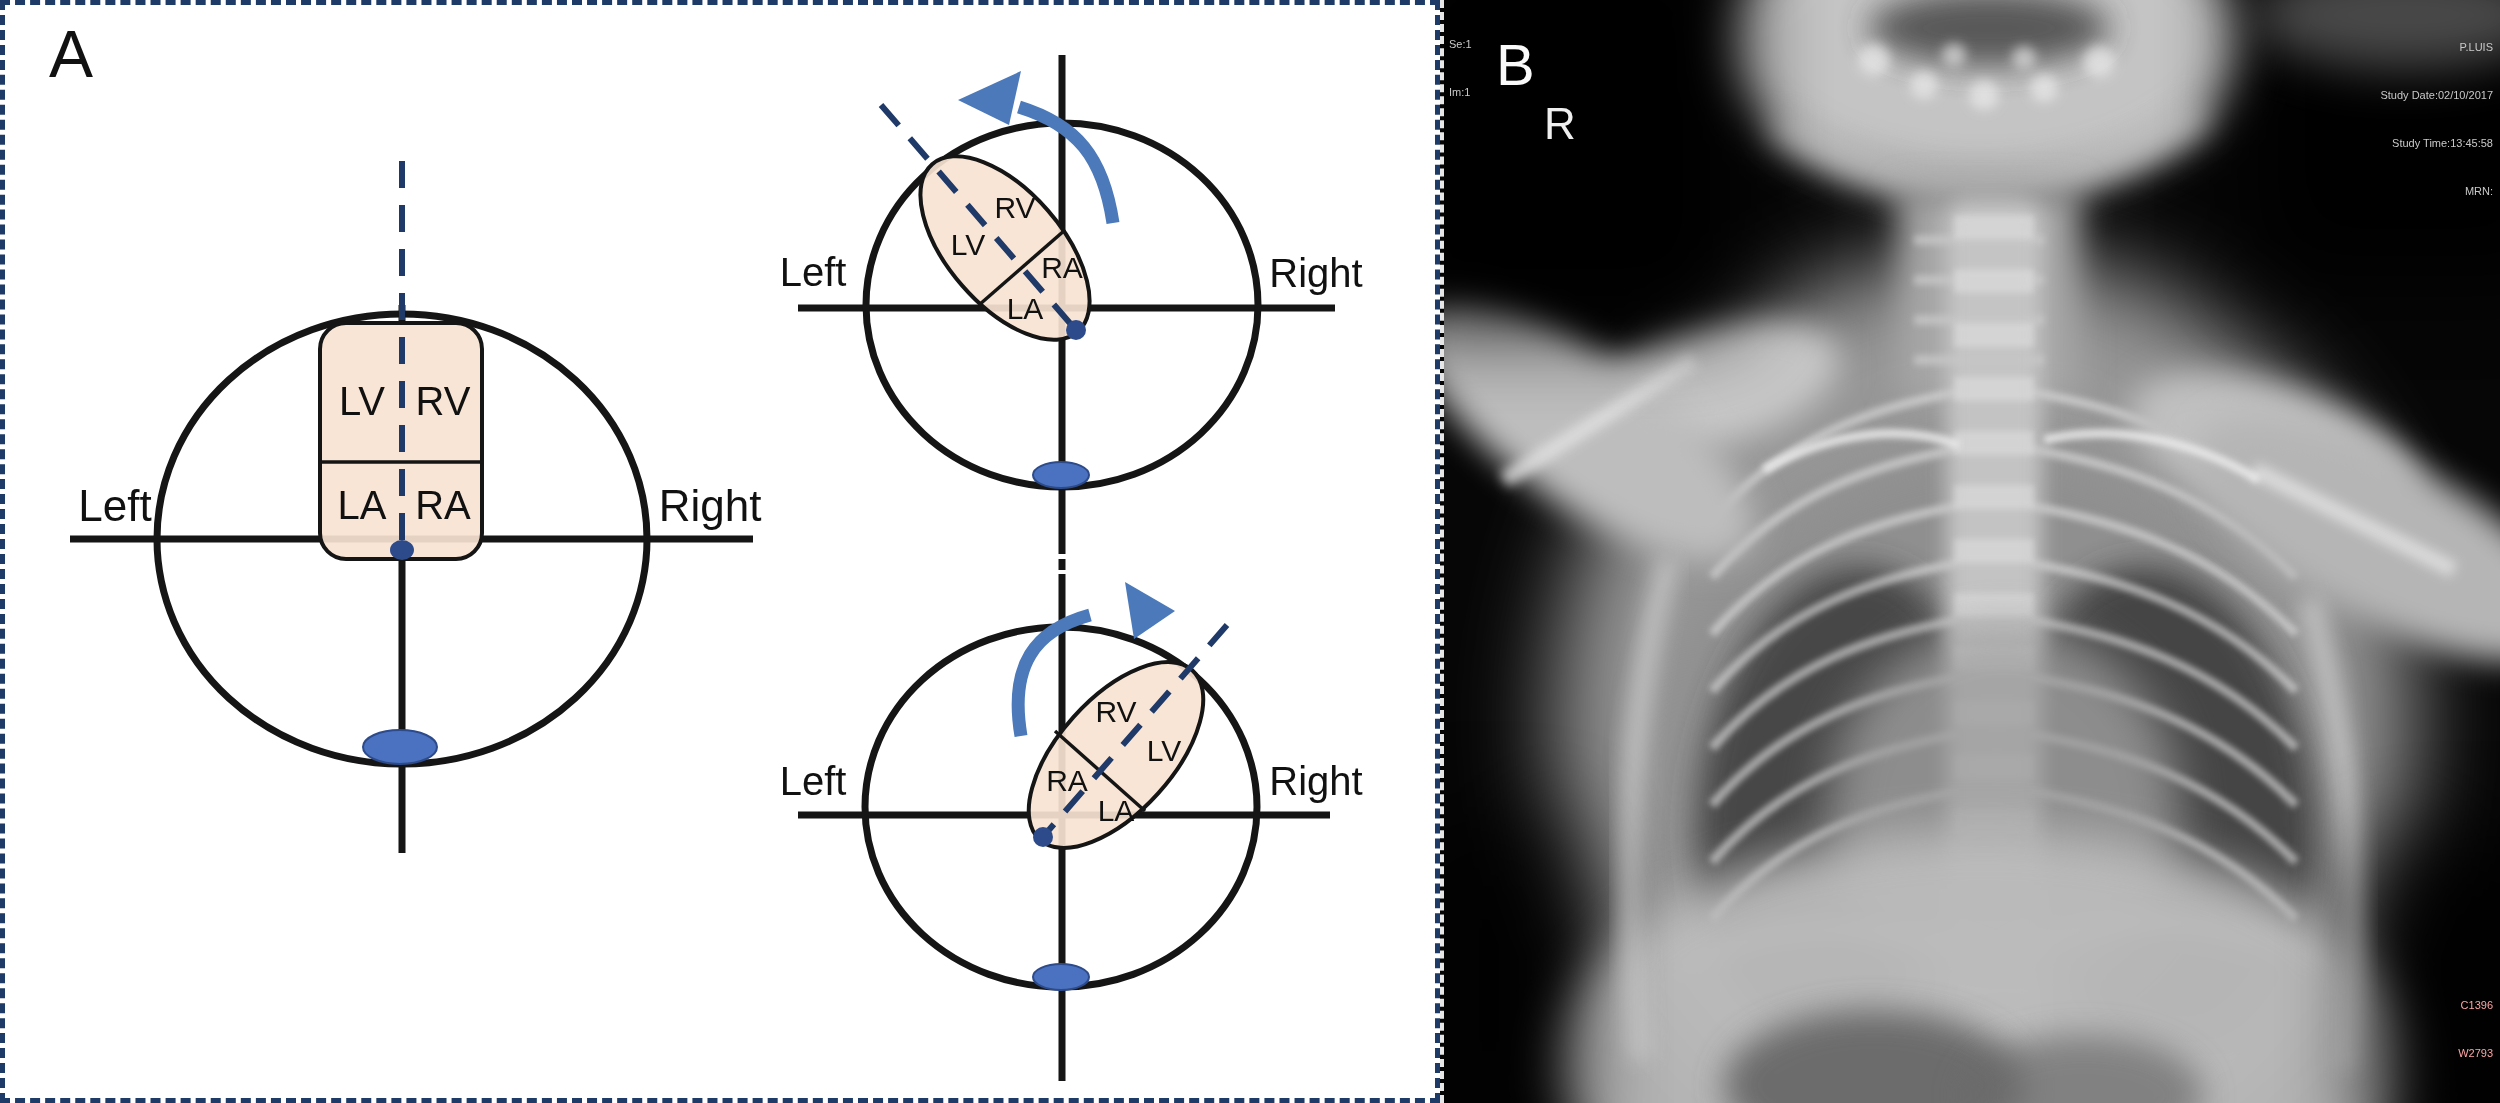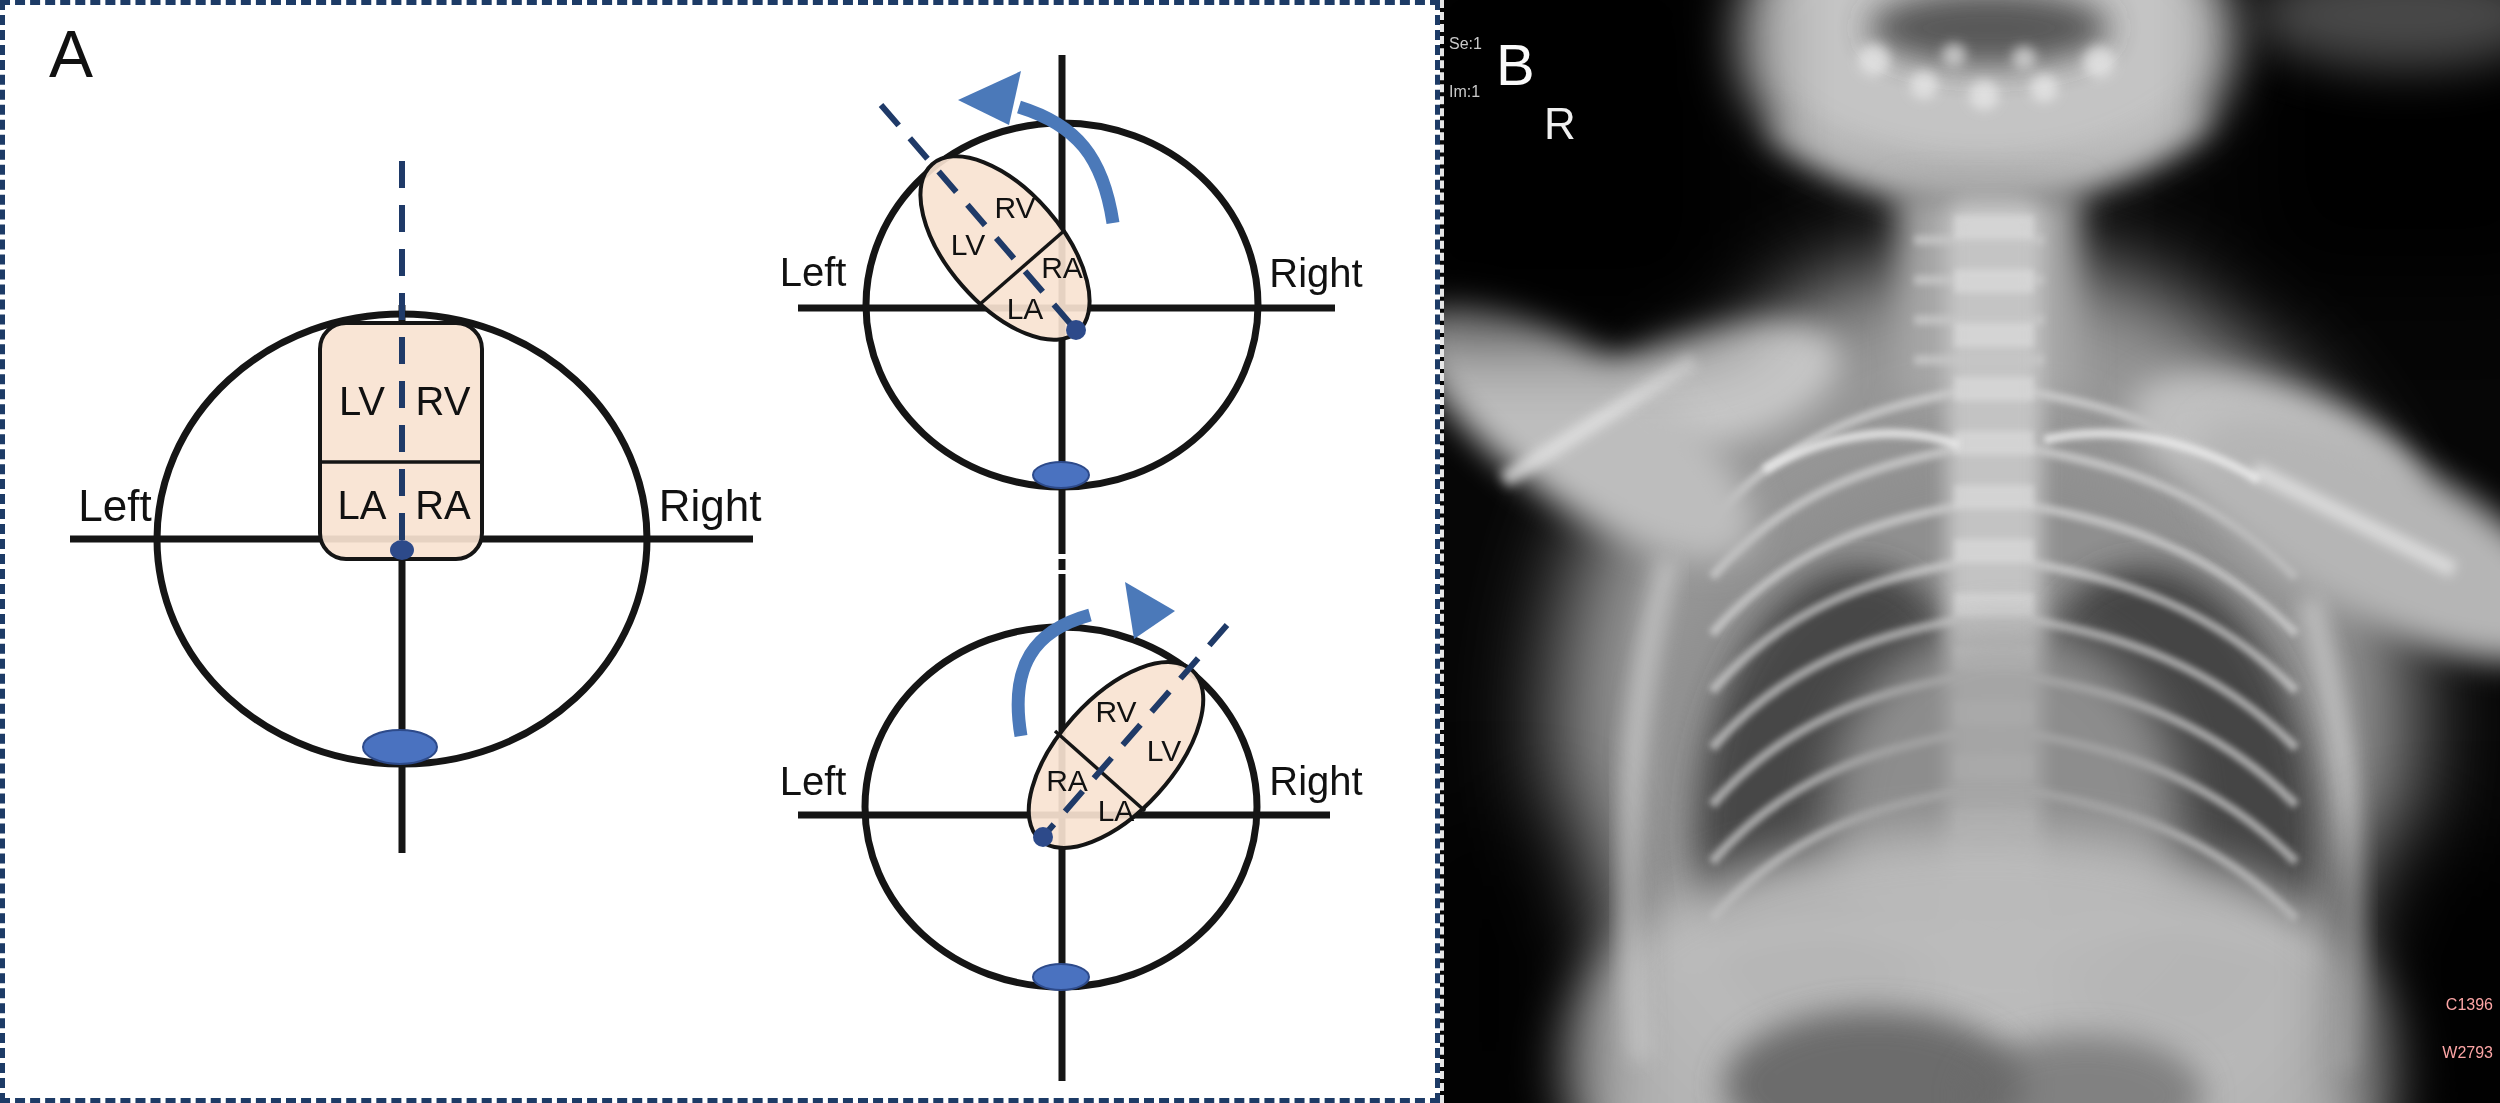--- a/index.html
+++ b/index.html
@@ -8,21 +8,21 @@
   
   .panel-a{position:absolute;left:0;top:0;width:1440px;height:1103px;background:#ffffff;
            box-sizing:border-box;border:5px dashed #1d3b66;}
   .panel-a-label{position:absolute;left:44px;top:16px;font-size:66px;color:#111;line-height:1;}
   .panel-a svg{position:absolute;left:0;top:0;}
   .diag-text{fill:#111;}
   
   .panel-b{position:absolute;left:1440px;top:0;width:1060px;height:1103px;background:#050505;
            box-sizing:border-box;border-left:4px dashed #e6e6e6;overflow:hidden;}
   .panel-b svg{position:absolute;left:0;top:0;}
-  .xr-text{position:absolute;color:#c9c9c9;font-size:16px;line-height:16px;white-space:pre;}
+  .xr-text{position:absolute;color:#c9c9c9;font-size:11px;line-height:16px;white-space:pre;}
   .xr-se{left:5px;top:4px;text-align:left;}
   .xr-patient{right:7px;top:7px;text-align:right;}
   .xr-window{right:7px;bottom:10px;text-align:right;color:#fca5a5;}
   .xr-b{position:absolute;left:52px;top:36px;color:#fafafa;font-size:58px;line-height:1;}
   .xr-r{position:absolute;left:100px;top:102px;color:#efefef;font-size:44px;line-height:1;}
 </style>
 </head>
 <body>
 
 <div class="figure">
@@ -211,18 +211,24 @@
         <rect x="930" y="840" width="190" height="310" fill="#000" opacity="0.85" filter="url(#f45)"></rect>
       </g>
     </svg>
 
     <div class="xr-text xr-se">
       <div>Se:1</div>
       <div>Im:1</div>
     </div>
     <div class="xr-b">B</div>
     <div class="xr-r">R</div>
+    <div class="xr-text xr-patient">
+      <div>P.LUIS</div>
+      <div>Study Date:02/10/2017</div>
+      <div>Study Time:13:45:58</div>
+      <div>MRN:</div>
+    </div>
     <div class="xr-text xr-window">
       <div>C1396</div>
       <div>W2793</div>
     </div>
   </div>
 </div>
 
 </body></html>

